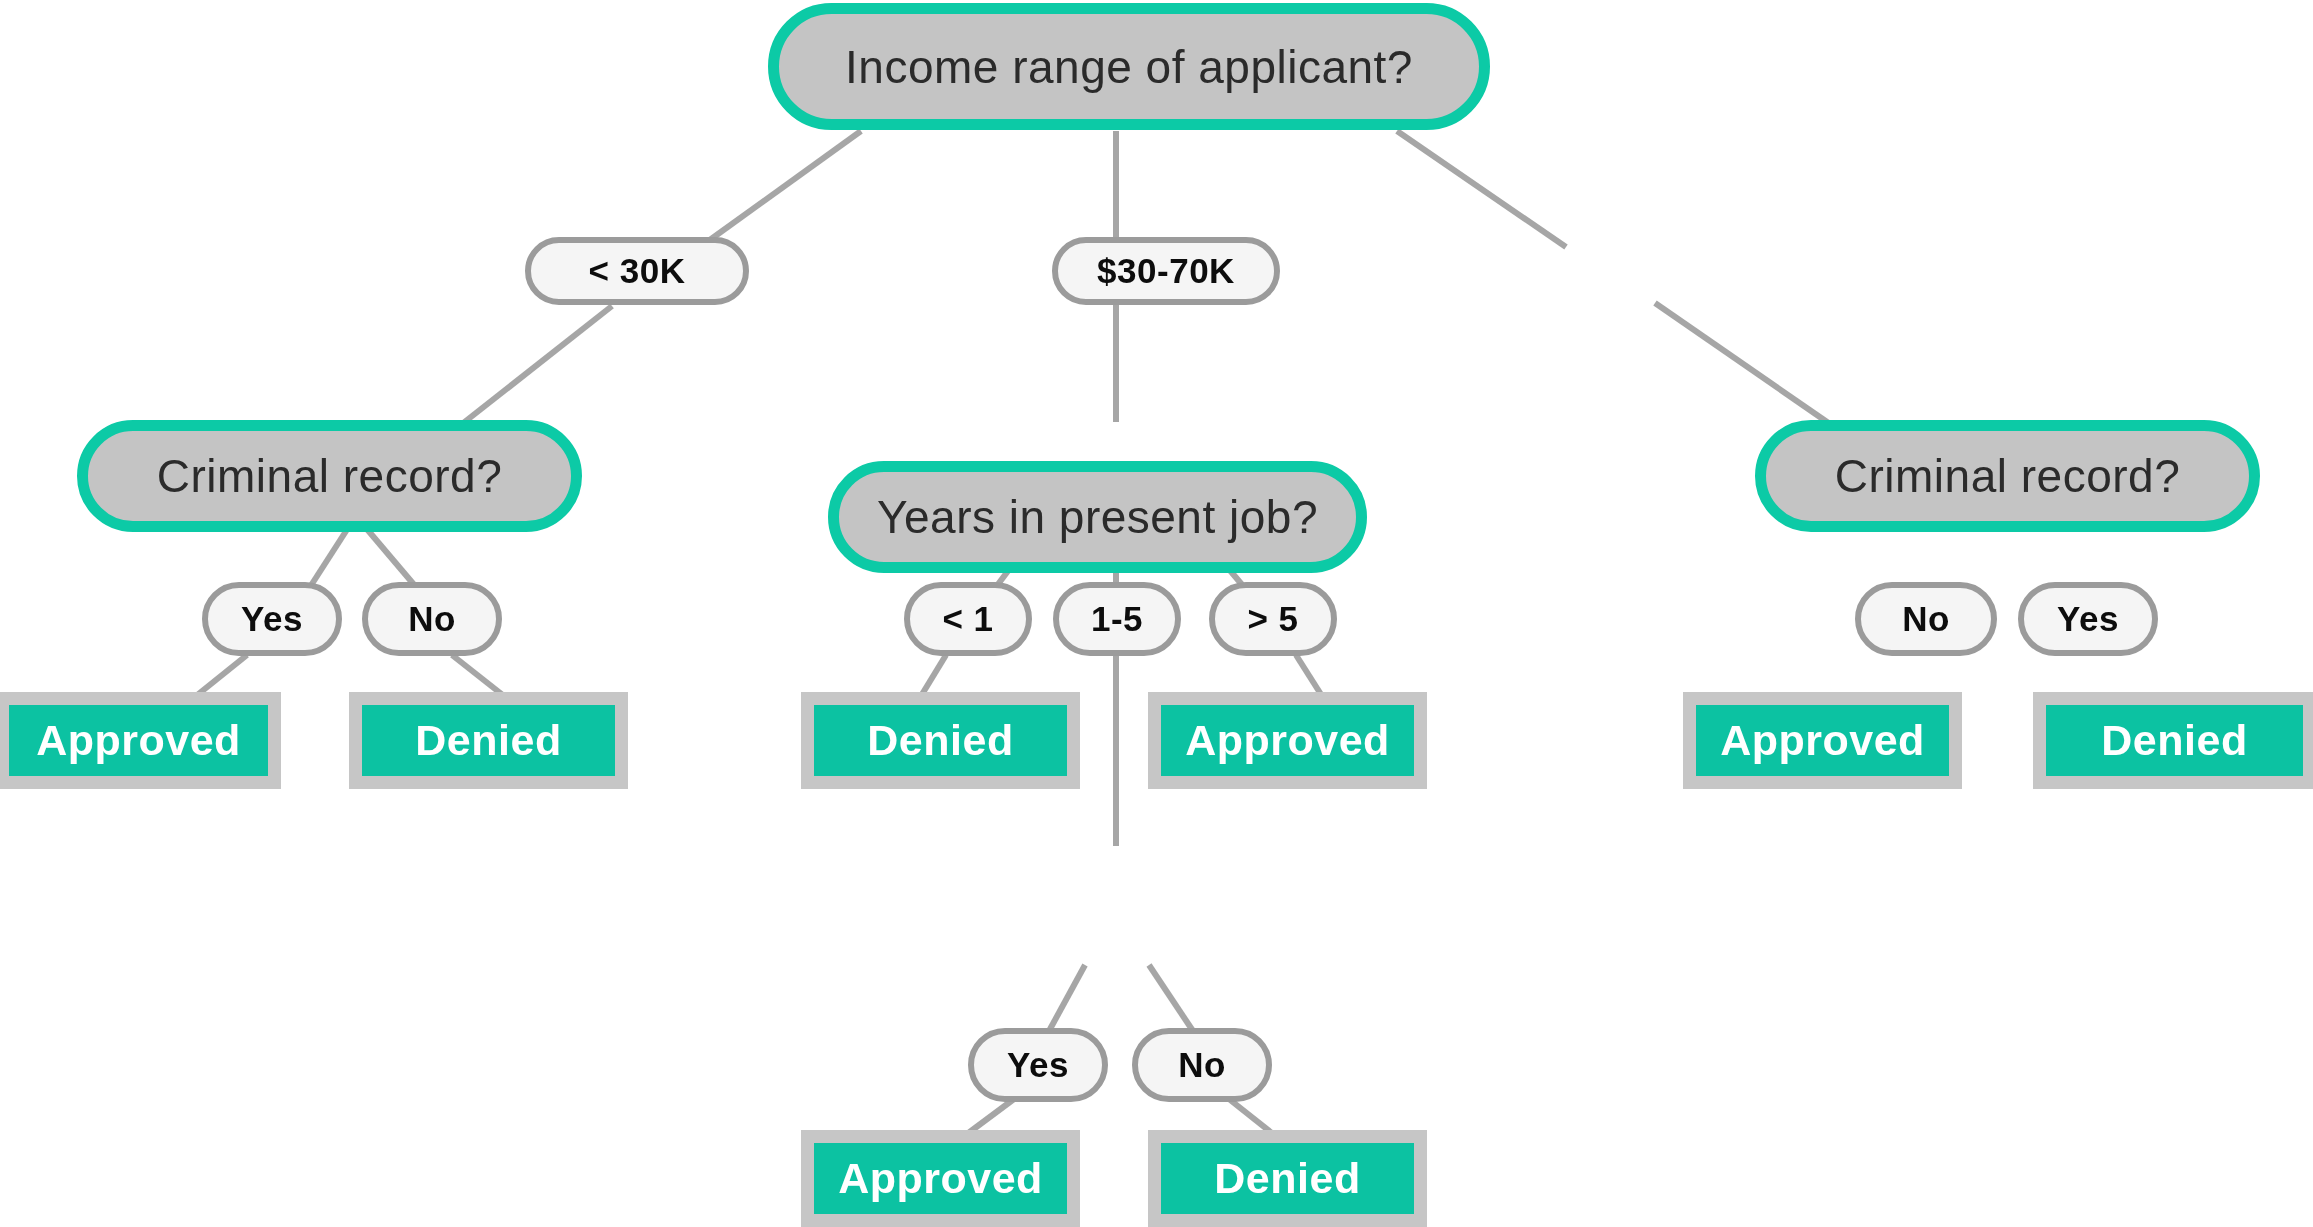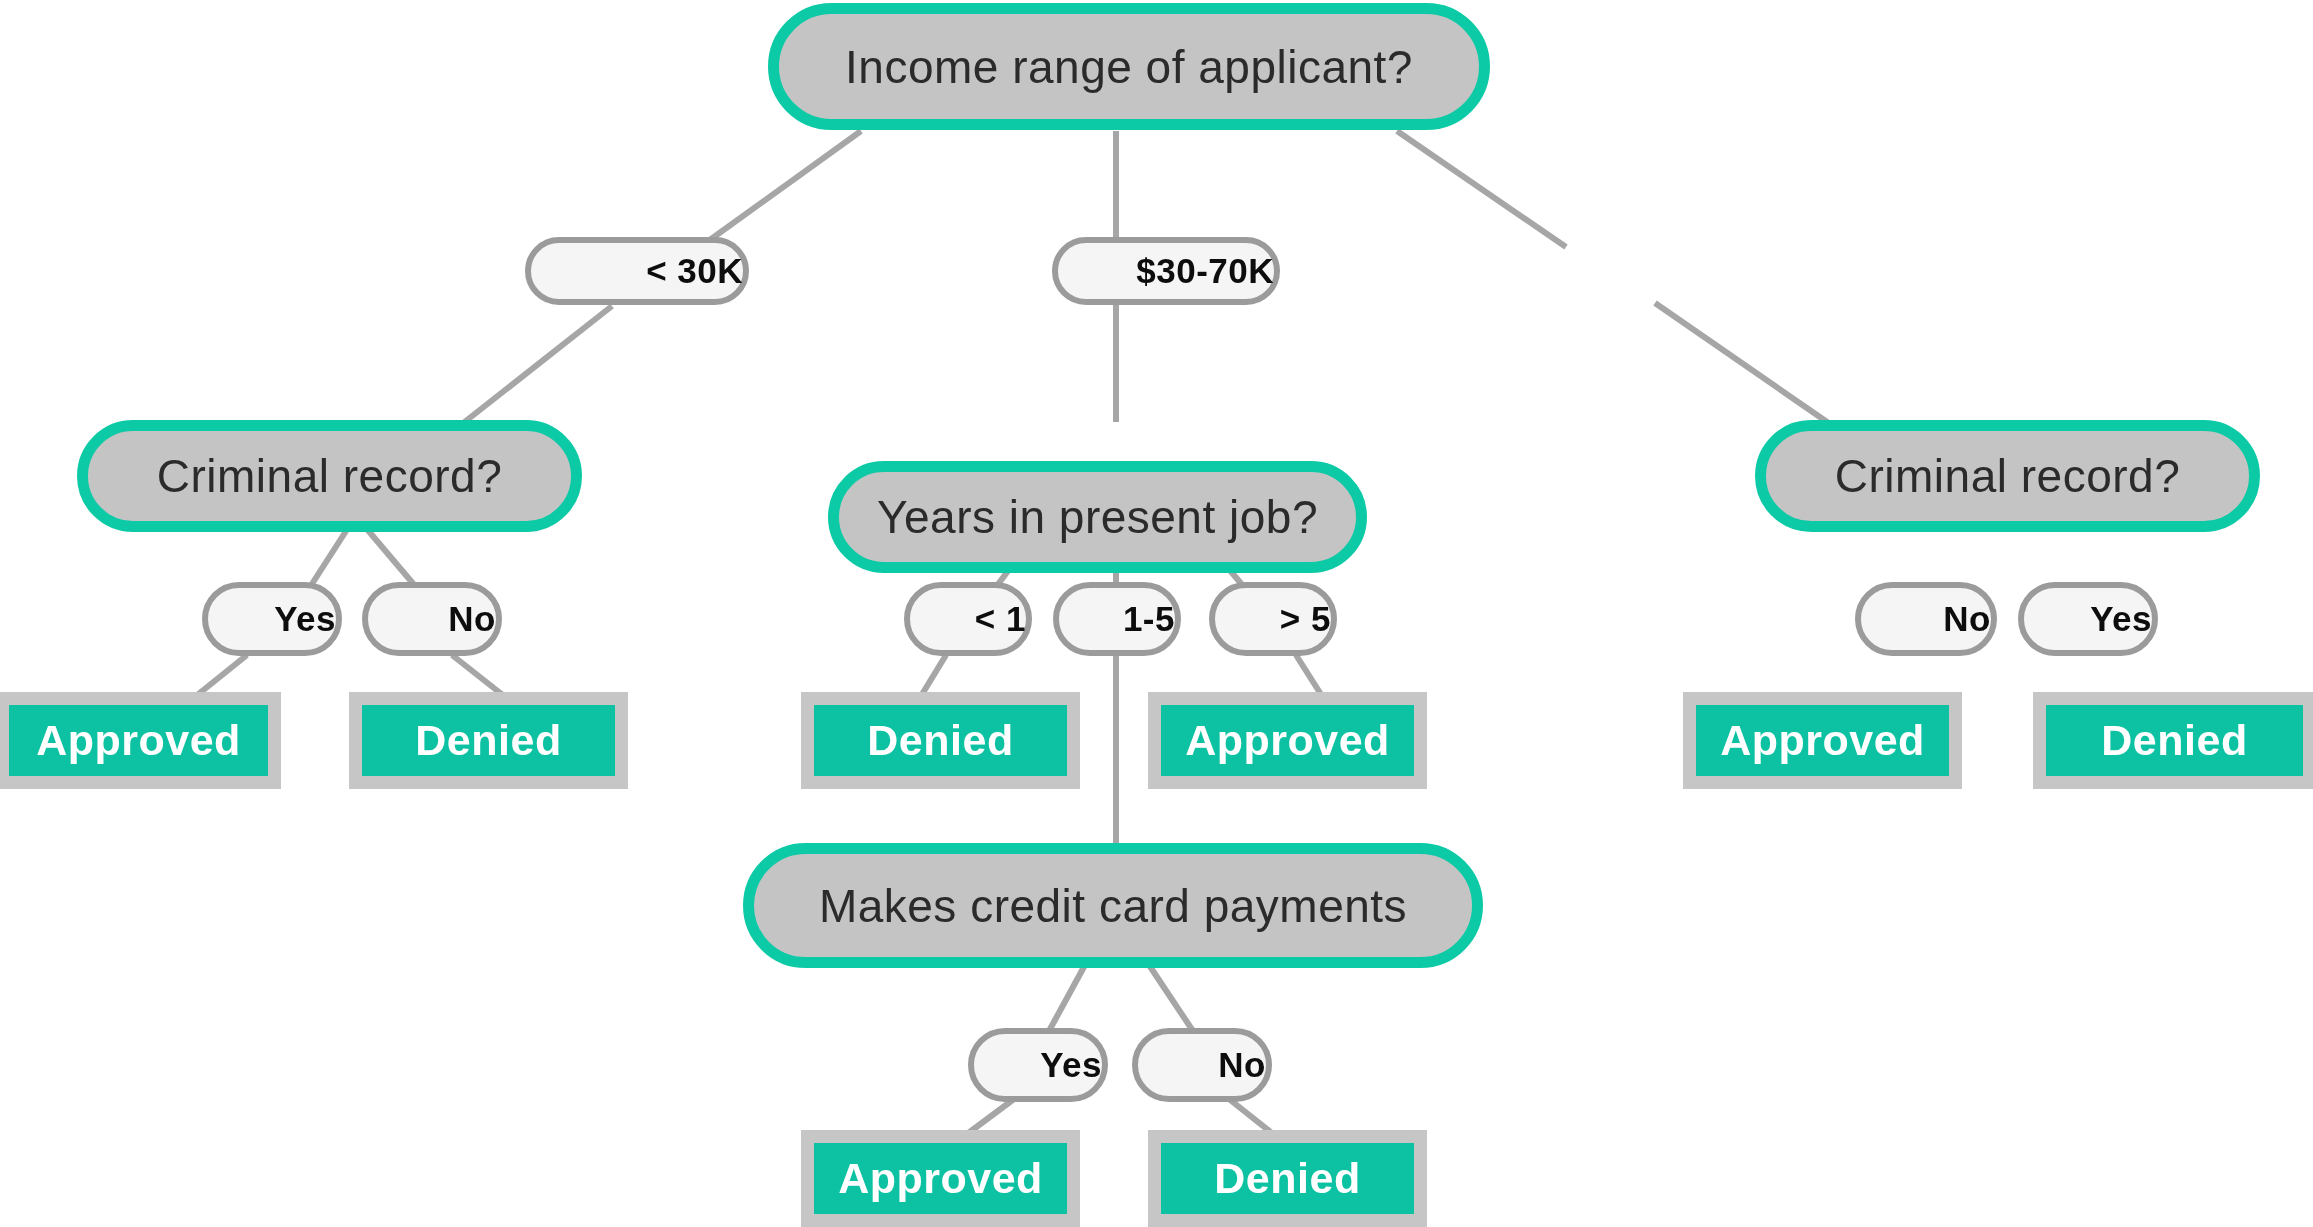--- a/index.html
+++ b/index.html
@@ -33,21 +33,20 @@
     letter-spacing:0.5px;
   }
   .node-branch{
     background:#f5f5f5;
     border:6px solid #9b9b9b;
     border-radius:44px;
     color:#0d0d0d;
     font-size:35px;
     font-weight:700;
     letter-spacing:0.5px;
-    justify-content:flex-end;
   }
   .node-leaf{
     background:#0cc2a2;
     border:13px solid #c6c6c6;
     border-radius:0;
     color:#ffffff;
     font-size:43px;
     font-weight:700;
     letter-spacing:0.5px;
   }
@@ -129,23 +128,20 @@
     </div>
     <div class="node node-leaf" style="left: 1148px; top: 692px; width: 279px; height: 97px;">
       <span>Approved</span>
     </div>
     <div class="node node-leaf" style="left: 1683px; top: 692px; width: 279px; height: 97px;">
       <span>Approved</span>
     </div>
     <div class="node node-leaf" style="left: 2033px; top: 692px; width: 283px; height: 97px;">
       <span>Denied</span>
     </div>
-    <div class="node node-decision" style="left: 743px; top: 843px; width: 740px; height: 125px;">
-      <span>Makes credit card payments</span>
-    </div>
     <div class="node node-branch" style="left: 968px; top: 1028px; width: 140px; height: 74px;">
       <span>Yes</span>
     </div>
     <div class="node node-branch" style="left: 1132px; top: 1028px; width: 140px; height: 74px;">
       <span>No</span>
     </div>
     <div class="node node-leaf" style="left: 801px; top: 1130px; width: 279px; height: 97px;">
       <span>Approved</span>
     </div>
     <div class="node node-leaf" style="left: 1148px; top: 1130px; width: 279px; height: 97px;">

